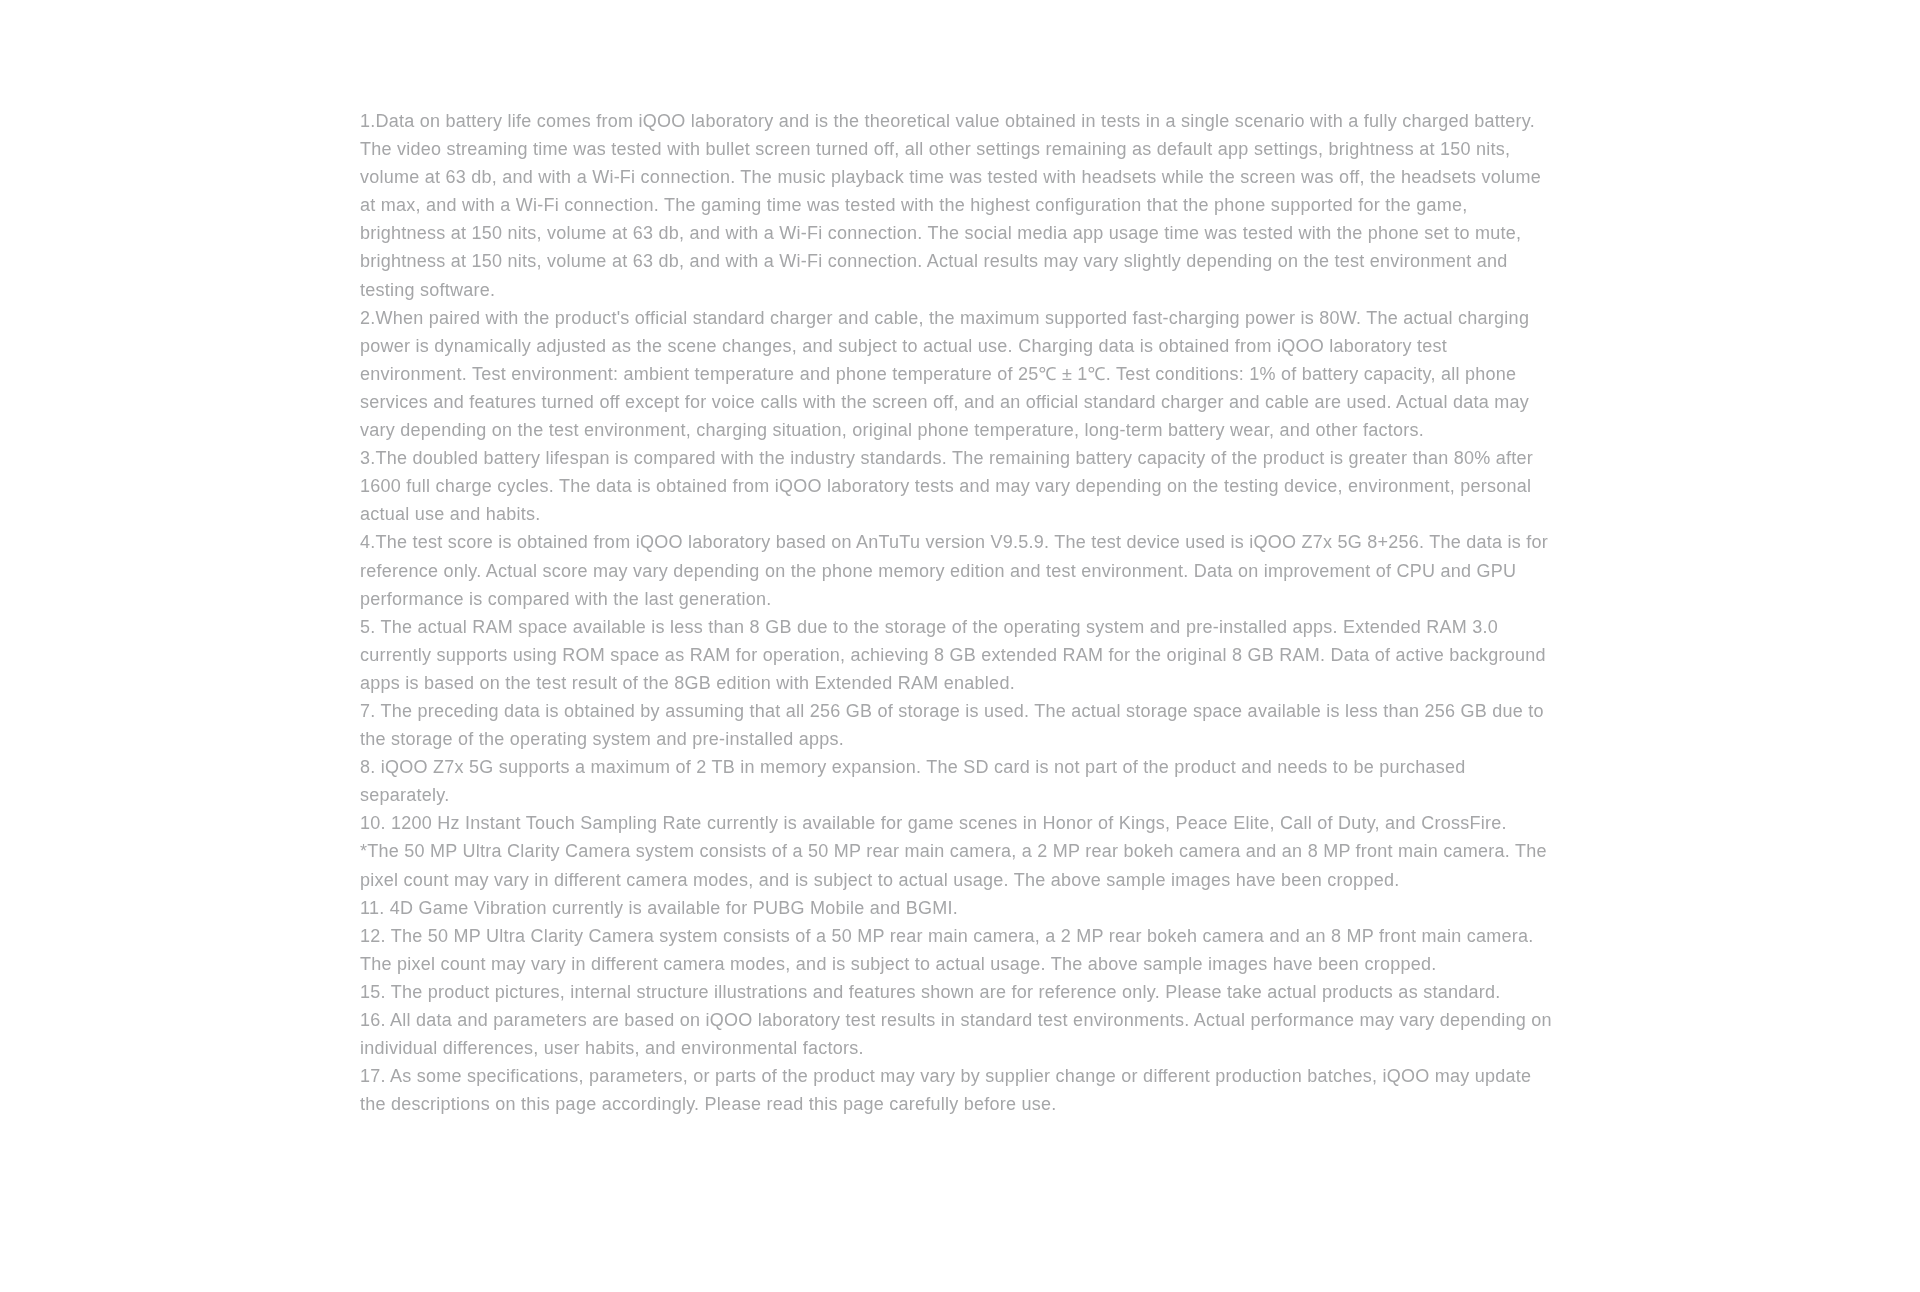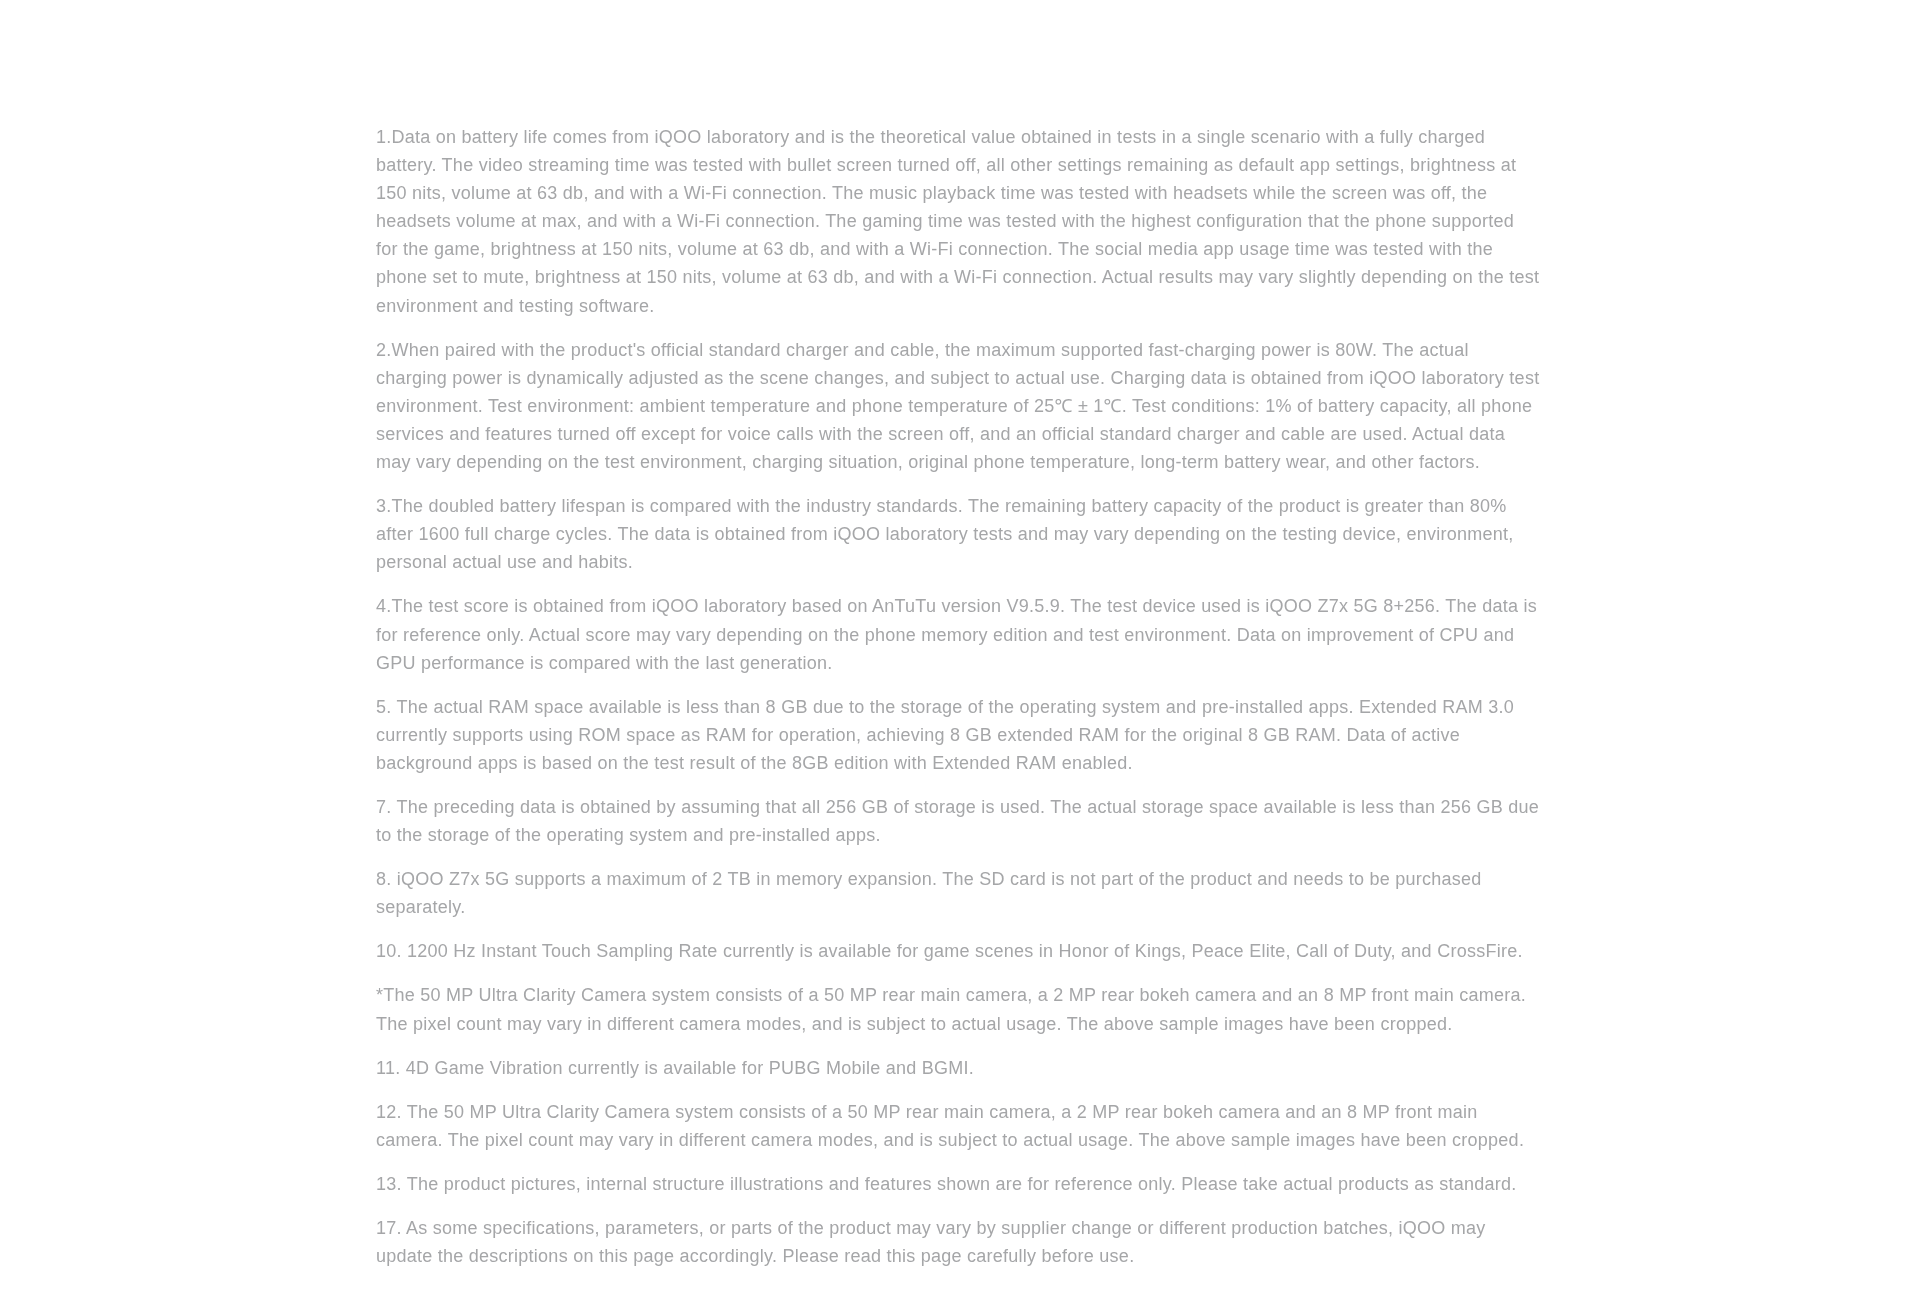--- a/index.html
+++ b/index.html
@@ -20,34 +20,35 @@
     top: 107px;
     width: 1196px;
     color: #a5a6a8;
     font-size: 18px;
     letter-spacing: 0.25px;
     line-height: 28.1px;
     font-weight: 400;
     text-align: left;
   }
   .disclaimer-block p {
-    margin: 16px;
+    margin: 0;
     padding: 0;
   }
 </style>
 </head>
 <body>
 
 <div class="disclaimer-block">
   <p>1.Data on battery life comes from iQOO laboratory and is the theoretical value obtained in tests in a single scenario with a fully charged battery. The video streaming time was tested with bullet screen turned off, all other settings remaining as default app settings, brightness at 150 nits, volume at 63 db, and with a Wi-Fi connection. The music playback time was tested with headsets while the screen was off, the headsets volume at max, and with a Wi-Fi connection. The gaming time was tested with the highest configuration that the phone supported for the game, brightness at 150 nits, volume at 63 db, and with a Wi-Fi connection. The social media app usage time was tested with the phone set to mute, brightness at 150 nits, volume at 63 db, and with a Wi-Fi connection. Actual results may vary slightly depending on the test environment and testing software.</p>
   <p>2.When paired with the product's official standard charger and cable, the maximum supported fast-charging power is 80W. The actual charging power is dynamically adjusted as the scene changes, and subject to actual use. Charging data is obtained from iQOO laboratory test environment. Test environment: ambient temperature and phone temperature of 25℃ ± 1℃. Test conditions: 1% of battery capacity, all phone services and features turned off except for voice calls with the screen off, and an official standard charger and cable are used. Actual data may vary depending on the test environment, charging situation, original phone temperature, long-term battery wear, and other factors.</p>
   <p>3.The doubled battery lifespan is compared with the industry standards. The remaining battery capacity of the product is greater than 80% after 1600 full charge cycles. The data is obtained from iQOO laboratory tests and may vary depending on the testing device, environment, personal actual use and habits.</p>
   <p>4.The test score is obtained from iQOO laboratory based on AnTuTu version V9.5.9. The test device used is iQOO Z7x 5G 8+256. The data is for reference only. Actual score may vary depending on the phone memory edition and test environment. Data on improvement of CPU and GPU performance is compared with the last generation.</p>
   <p>5. The actual RAM space available is less than 8 GB due to the storage of the operating system and pre-installed apps. Extended RAM 3.0 currently supports using ROM space as RAM for operation, achieving 8 GB extended RAM for the original 8 GB RAM. Data of active background apps is based on the test result of the 8GB edition with Extended RAM enabled.</p>
   <p>7. The preceding data is obtained by assuming that all 256 GB of storage is used. The actual storage space available is less than 256 GB due to the storage of the operating system and pre-installed apps.</p>
   <p>8. iQOO Z7x 5G supports a maximum of 2 TB in memory expansion. The SD card is not part of the product and needs to be purchased separately.</p>
   <p>10. 1200 Hz Instant Touch Sampling Rate currently is available for game scenes in Honor of Kings, Peace Elite, Call of Duty, and CrossFire.</p>
   <p>*The 50 MP Ultra Clarity Camera system consists of a 50 MP rear main camera, a 2 MP rear bokeh camera and an 8 MP front main camera. The pixel count may vary in different camera modes, and is subject to actual usage. The above sample images have been cropped.</p>
   <p>11. 4D Game Vibration currently is available for PUBG Mobile and BGMI.</p>
   <p>12. The 50 MP Ultra Clarity Camera system consists of a 50 MP rear main camera, a 2 MP rear bokeh camera and an 8 MP front main camera. The pixel count may vary in different camera modes, and is subject to actual usage. The above sample images have been cropped.</p>
-  <p>13. The product pictures, internal structure illustrations and features shown are for reference only. Please take actual products as standard.</p>
+  <p>15. The product pictures, internal structure illustrations and features shown are for reference only. Please take actual products as standard.</p>
+  <p>16. All data and parameters are based on iQOO laboratory test results in standard test environments. Actual performance may vary depending on individual differences, user habits, and environmental factors.</p>
   <p>17. As some specifications, parameters, or parts of the product may vary by supplier change or different production batches, iQOO may update the descriptions on this page accordingly. Please read this page carefully before use.</p>
 </div>
 
 </body></html>

